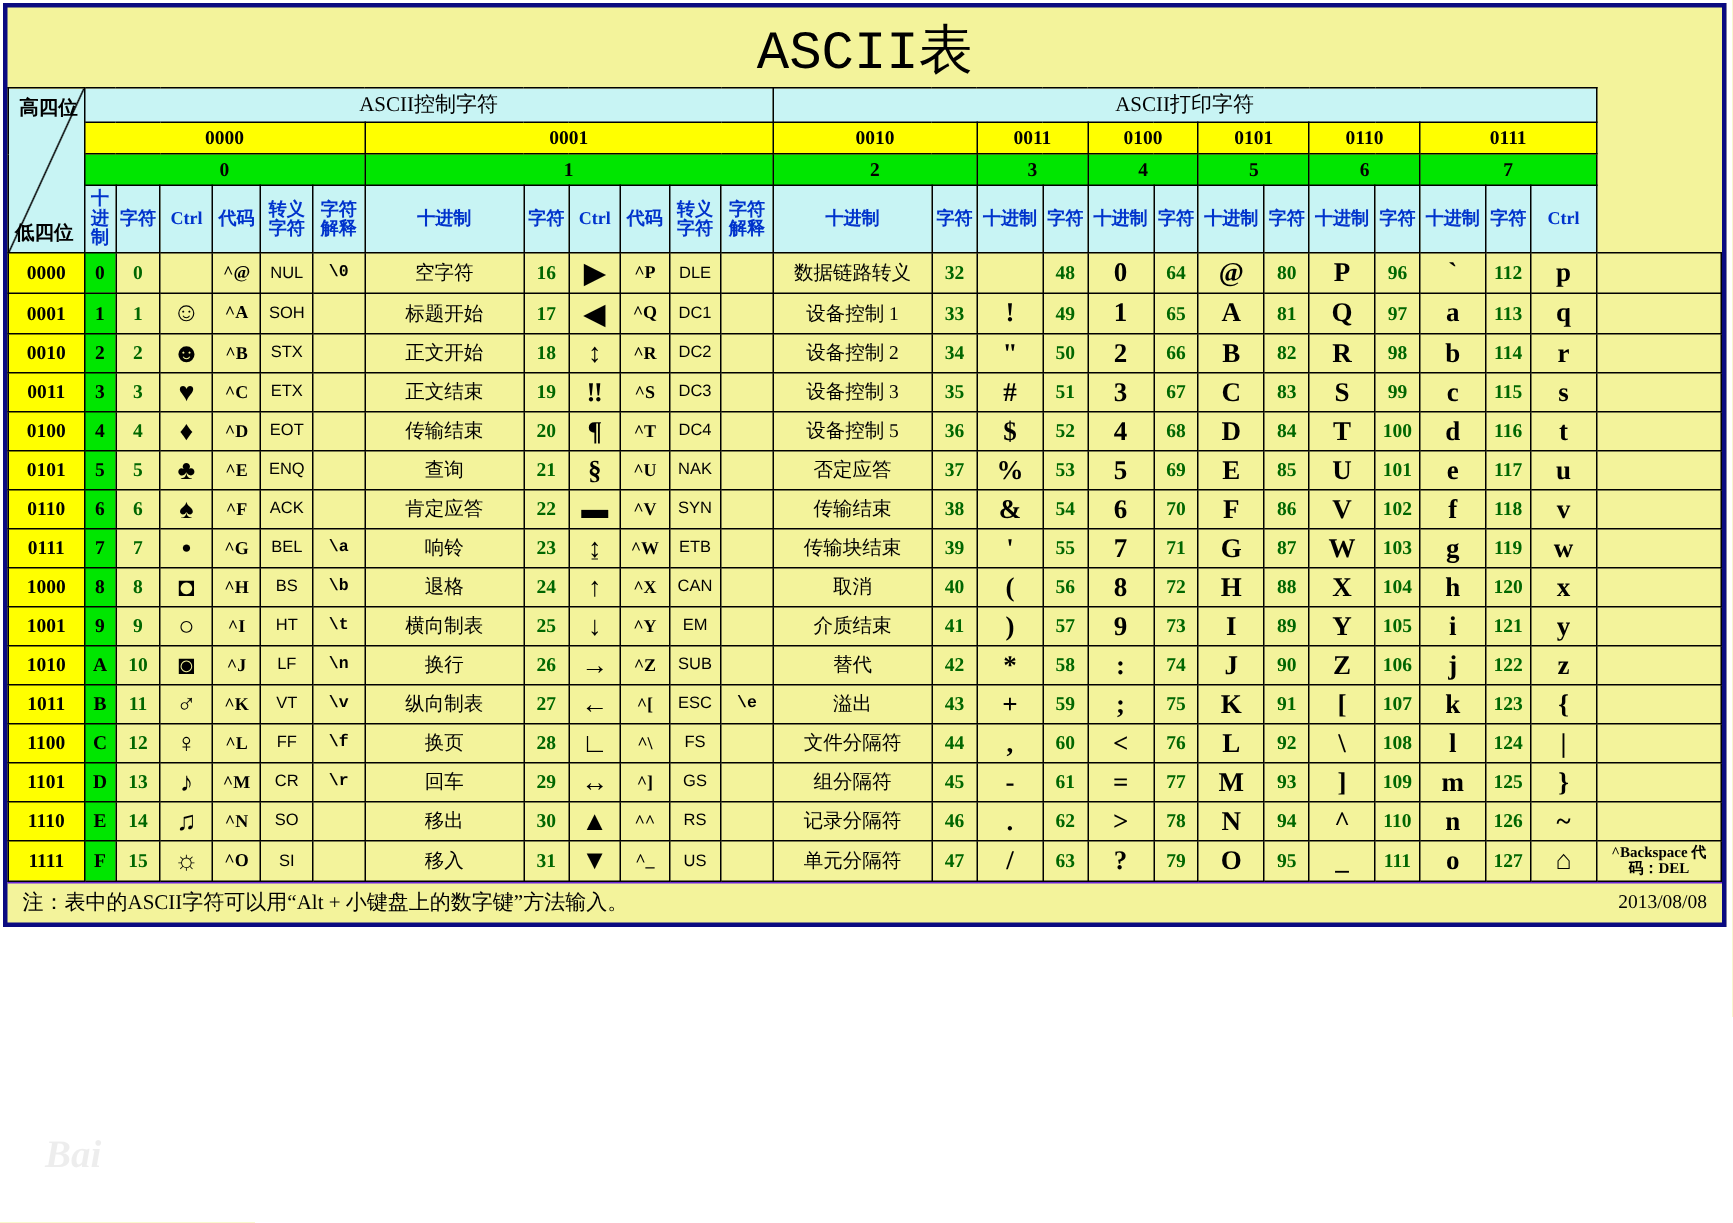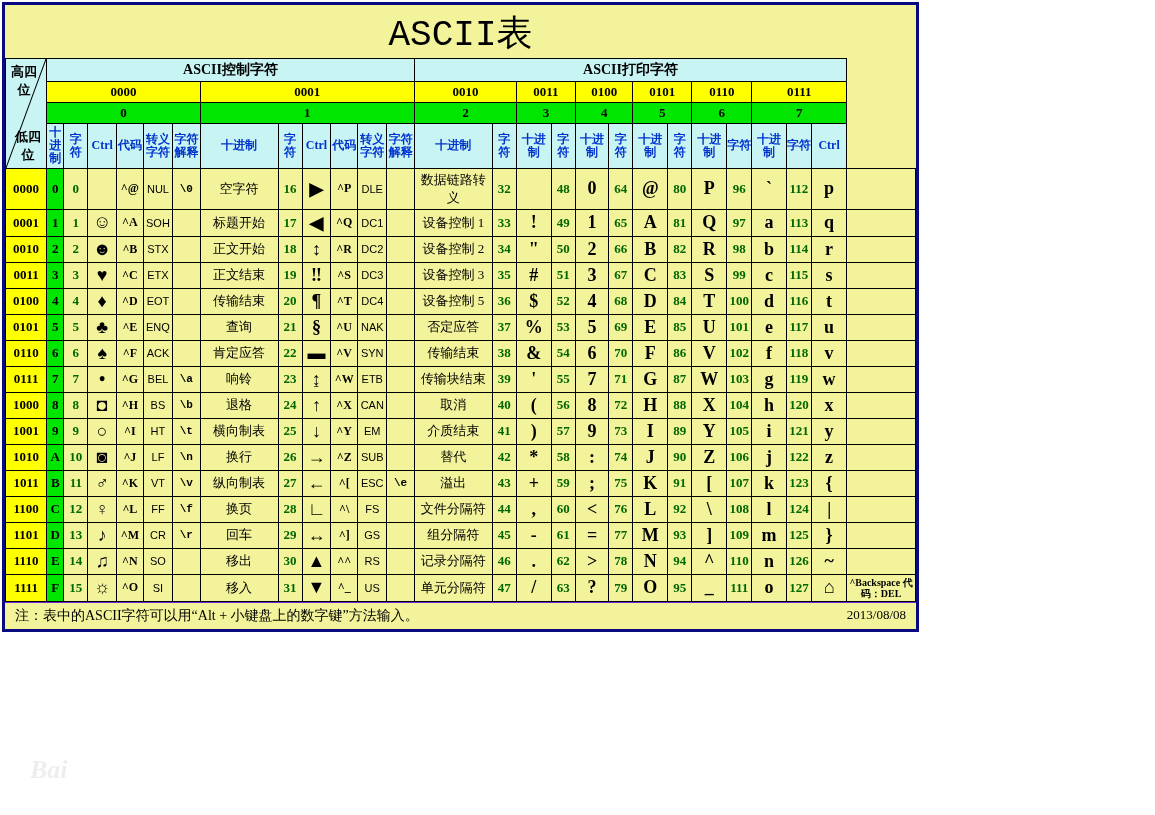--- a/index.html
+++ b/index.html
@@ -1,26 +1,26 @@
 <!DOCTYPE html>
 <html><head>
 <meta charset="utf-8">
 <style>
 * { box-sizing: border-box; margin: 0; padding: 0; }
 body { background: #fff; font-family: "SimSun", serif; padding: 2px; }
-.frame { border: 3px solid #0a0a80; background: #f3f39b; width: 917px; }
+.frame { border: 3px solid #0a0a80; background: #f3f39b; width: 1149px; }
 .title { text-align: center; font-size: 36px; font-family: "Courier New", monospace; padding: 4px 0 0 0; color: #000; }
 .subtitle { text-align: center; font-size: 19px; color: #0033cc; font-family: "Courier New", monospace; padding: 0 0 4px 0; }
 table { border-collapse: collapse; width: 100%; font-size: 12px; }
 td, th { border: 1px solid #000; text-align: center; padding: 2px 1px; vertical-align: middle; }
 .hibits { background: #c8f4f4; height: 72px; position: relative; font-size: 13px; font-weight: bold; }
 .hibits::after { content: ""; position: absolute; top: 0; left: 0; width: 100%; height: 100%; background: linear-gradient(to bottom right, transparent calc(50% - 1px), #000, transparent calc(50% + 1px)); }
 .hi-txt { position: absolute; top: 4px; right: 4px; }
 .lo-txt { position: absolute; bottom: 4px; left: 4px; }
-.sec-ctrl { background: #c8f4f4; font-size: 14px; font-weight: bold; }
+.sec-ctrl { background: #c8f4f4; font-size: 14px; font-weight: normal; }
 .binrow td, .binrow th { background: #ffff00; font-weight: bold; font-size: 13px; }
 .hexrow td, .hexrow th { background: #00e600; font-weight: bold; font-size: 13px; }
 .colhdr td { background: #c8f4f4; color: #0033cc; font-weight: bold; font-size: 12px; line-height: 1.1; padding: 2px 0; }
 .rowbin { background: #ffff00; font-weight: bold; font-size: 13px; width: 44px; }
 .rowhex { background: #00e600; font-weight: bold; font-size: 13px; width: 18px; }
 .dec { color: #006600; font-weight: bold; font-size: 13px; }
 .glyph { font-size: 18px; font-weight: bold; font-family: "Times New Roman", serif; }
 .ctrl { font-size: 12px; font-weight: bold; }
 .code { font-family: Liberation Sans, sans-serif; font-size: 11px; }
 .esc { font-family: "Courier New", monospace; font-size: 11px; font-weight: bold; }

